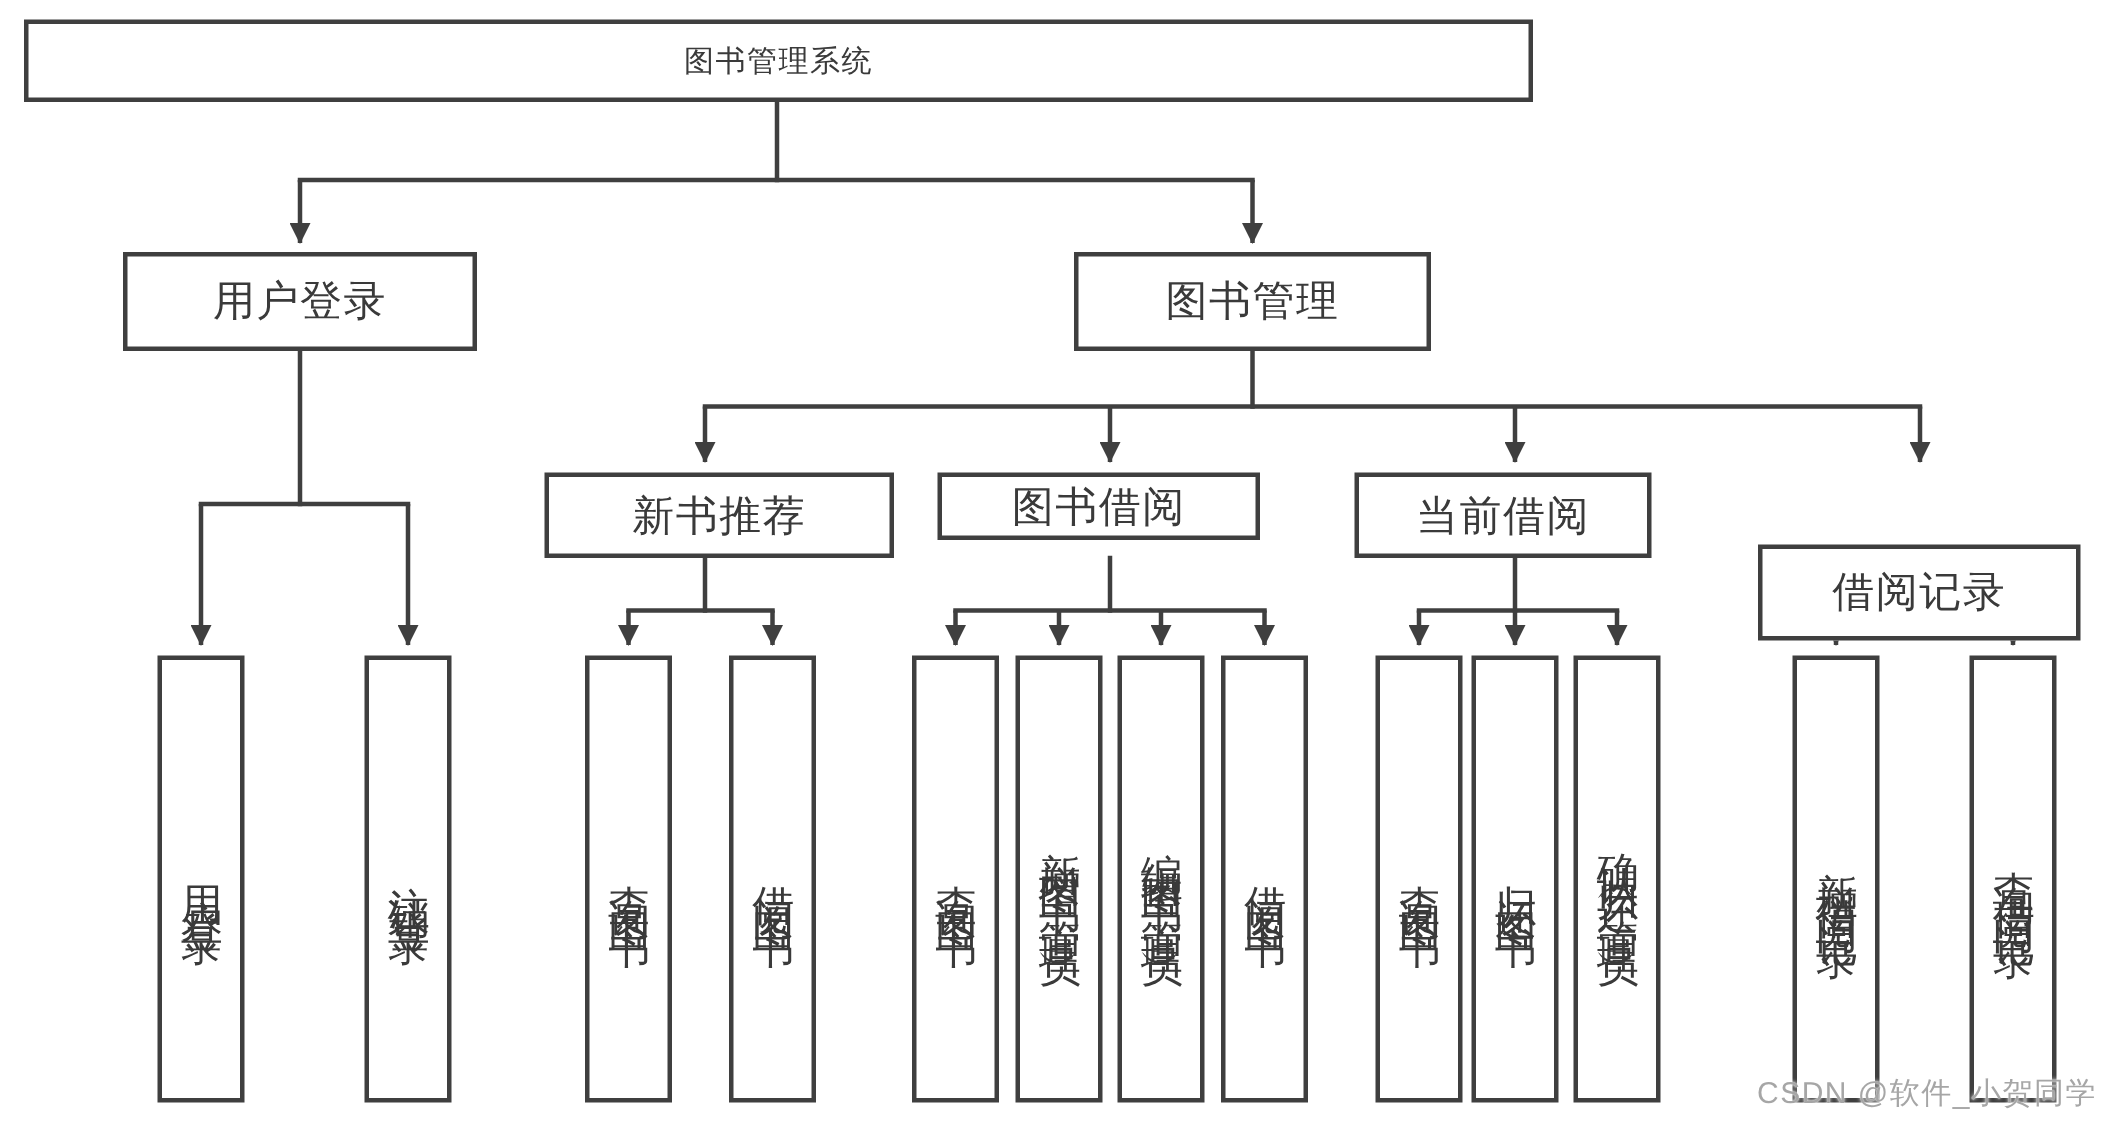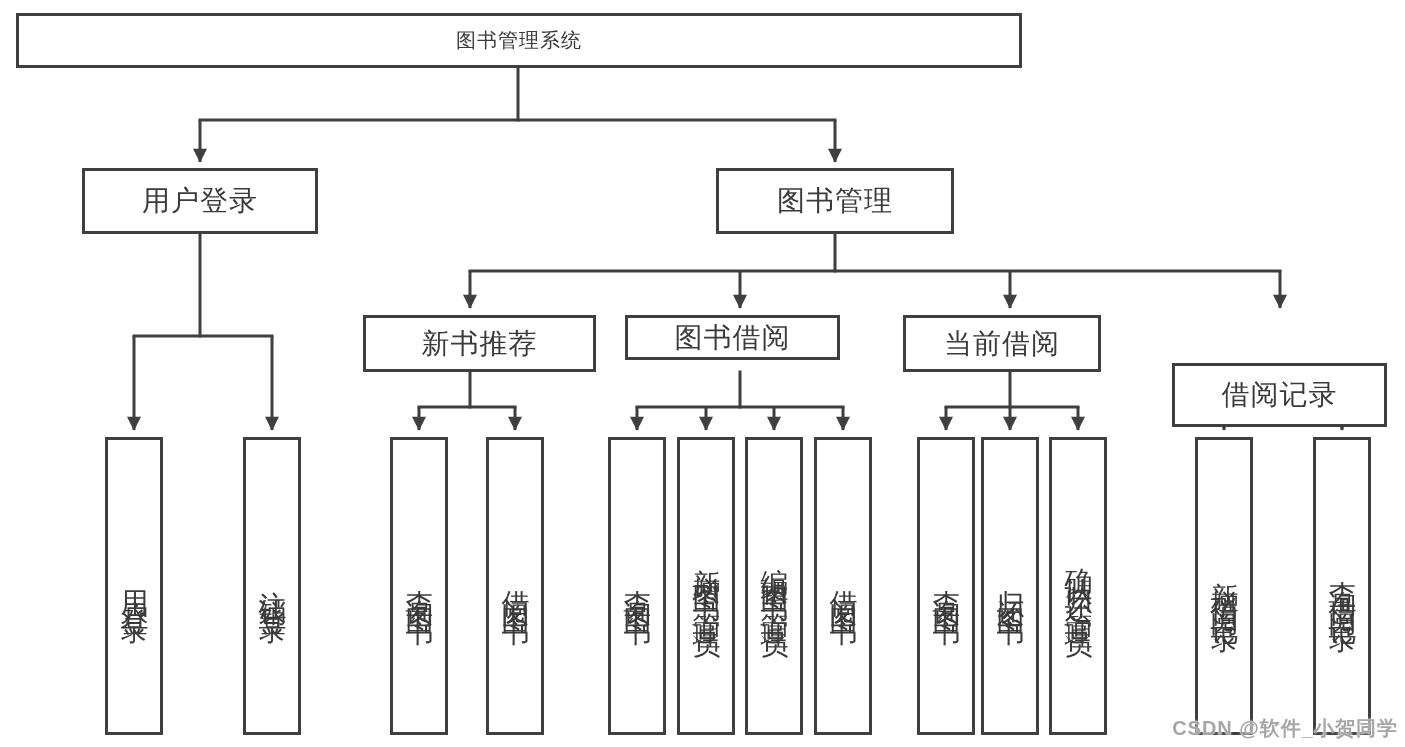--- a/index.html
+++ b/index.html
@@ -32,21 +32,20 @@
     white-space:nowrap;
   }
   .watermark {
     position:absolute;
     right:7px; bottom:5px;
     font-size:20px;
     color:rgba(158,158,158,0.92);
     text-shadow:0 0 3px #ffffff, 0 0 1px #ffffff;
     letter-spacing:1px;
     white-space:nowrap;
-    font-weight:bold;
   }
 </style>
 </head>
 <body>
 
 <div class="stage" style="--line: #3f3f3f; --text: #3a3a3a;">
 
   <svg class="wires" viewBox="0 0 1405 747" xmlns="http://www.w3.org/2000/svg">
     <defs>
       <marker id="arrow" viewBox="0 0 10 10" refX="9.5" refY="5" markerWidth="19" markerHeight="14" orient="auto" markerUnits="userSpaceOnUse">

